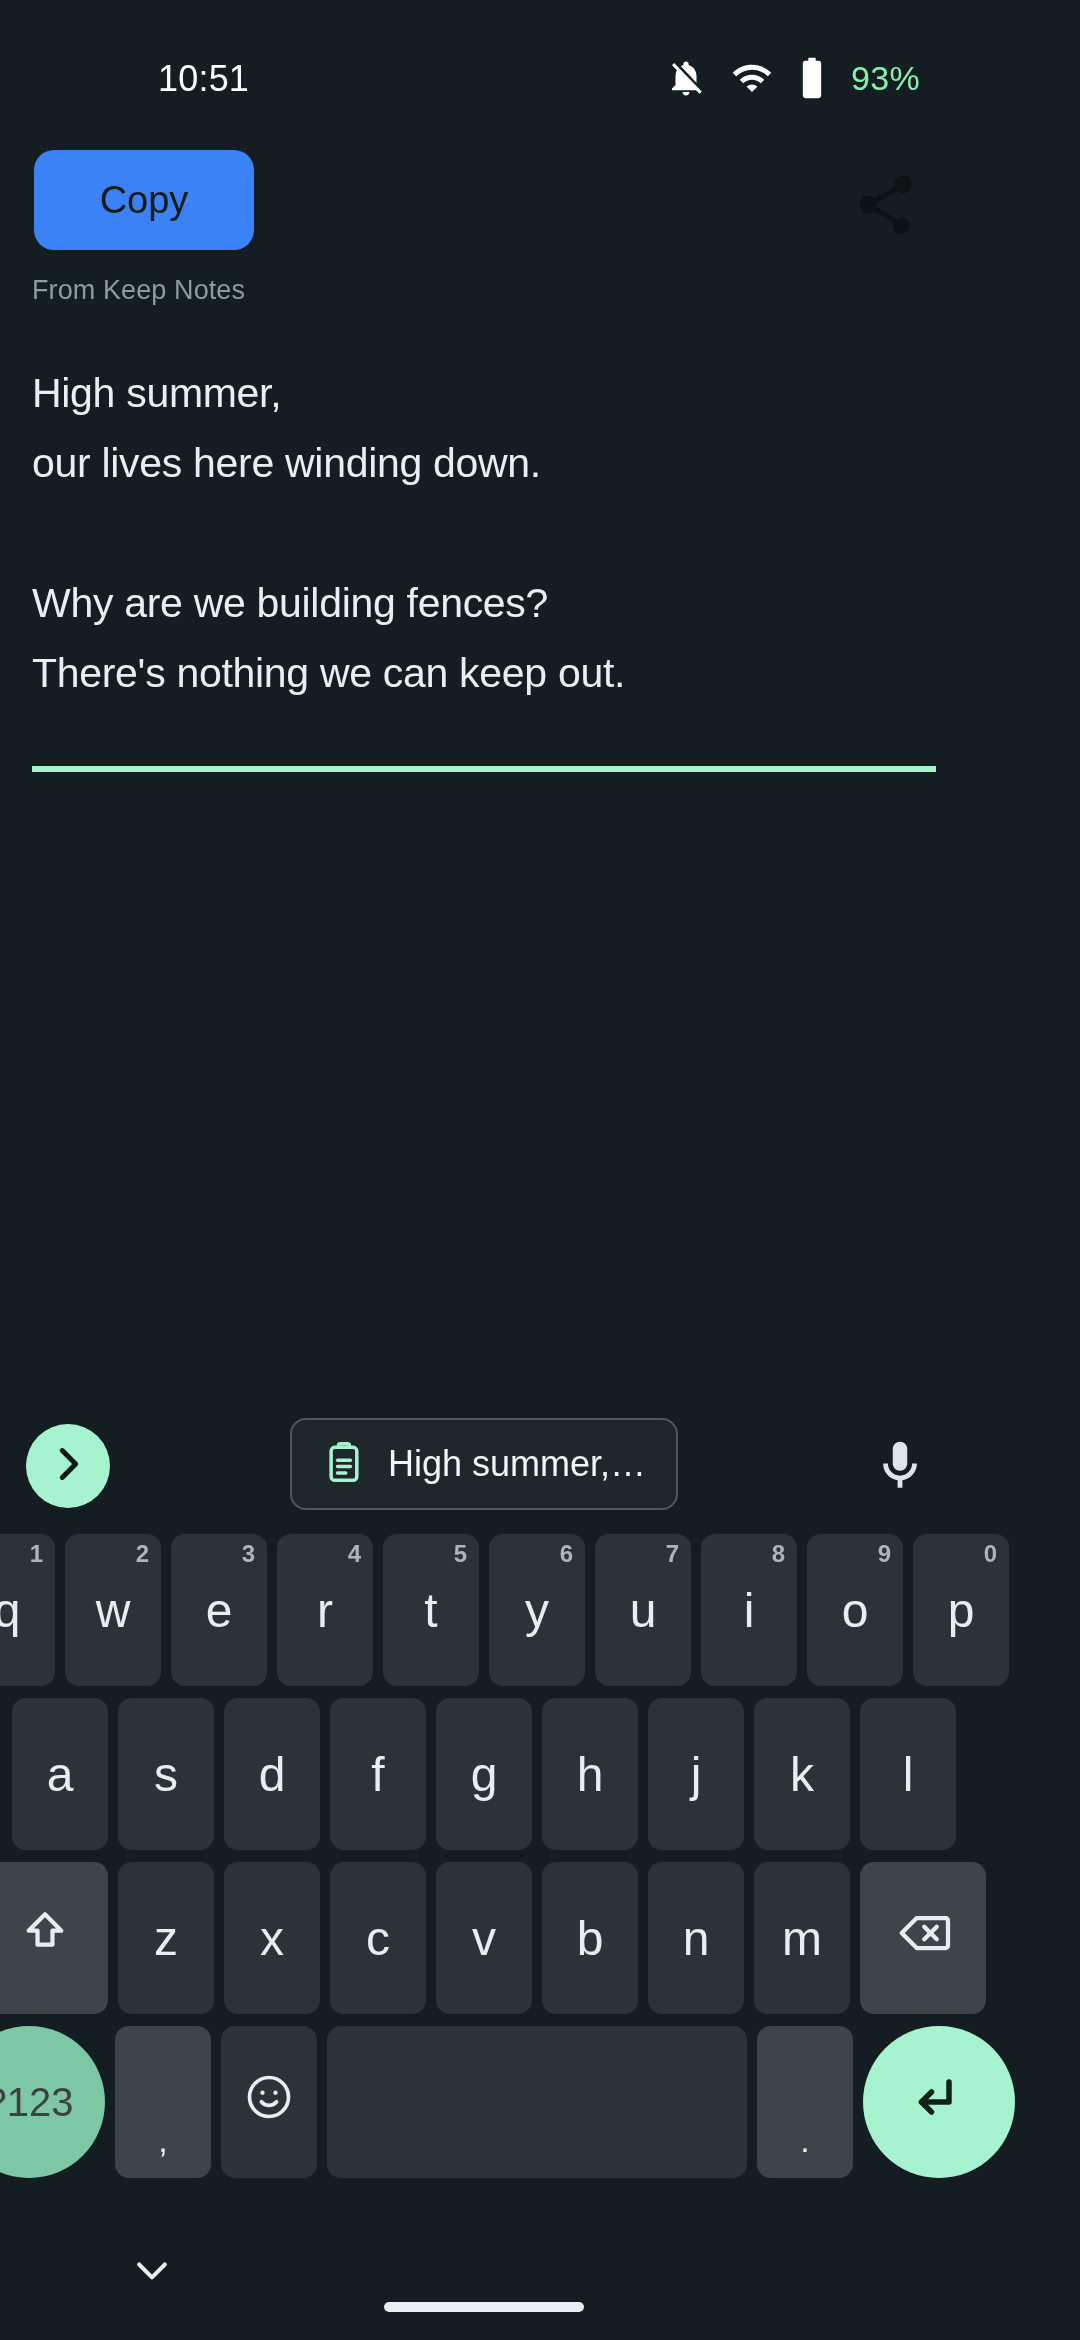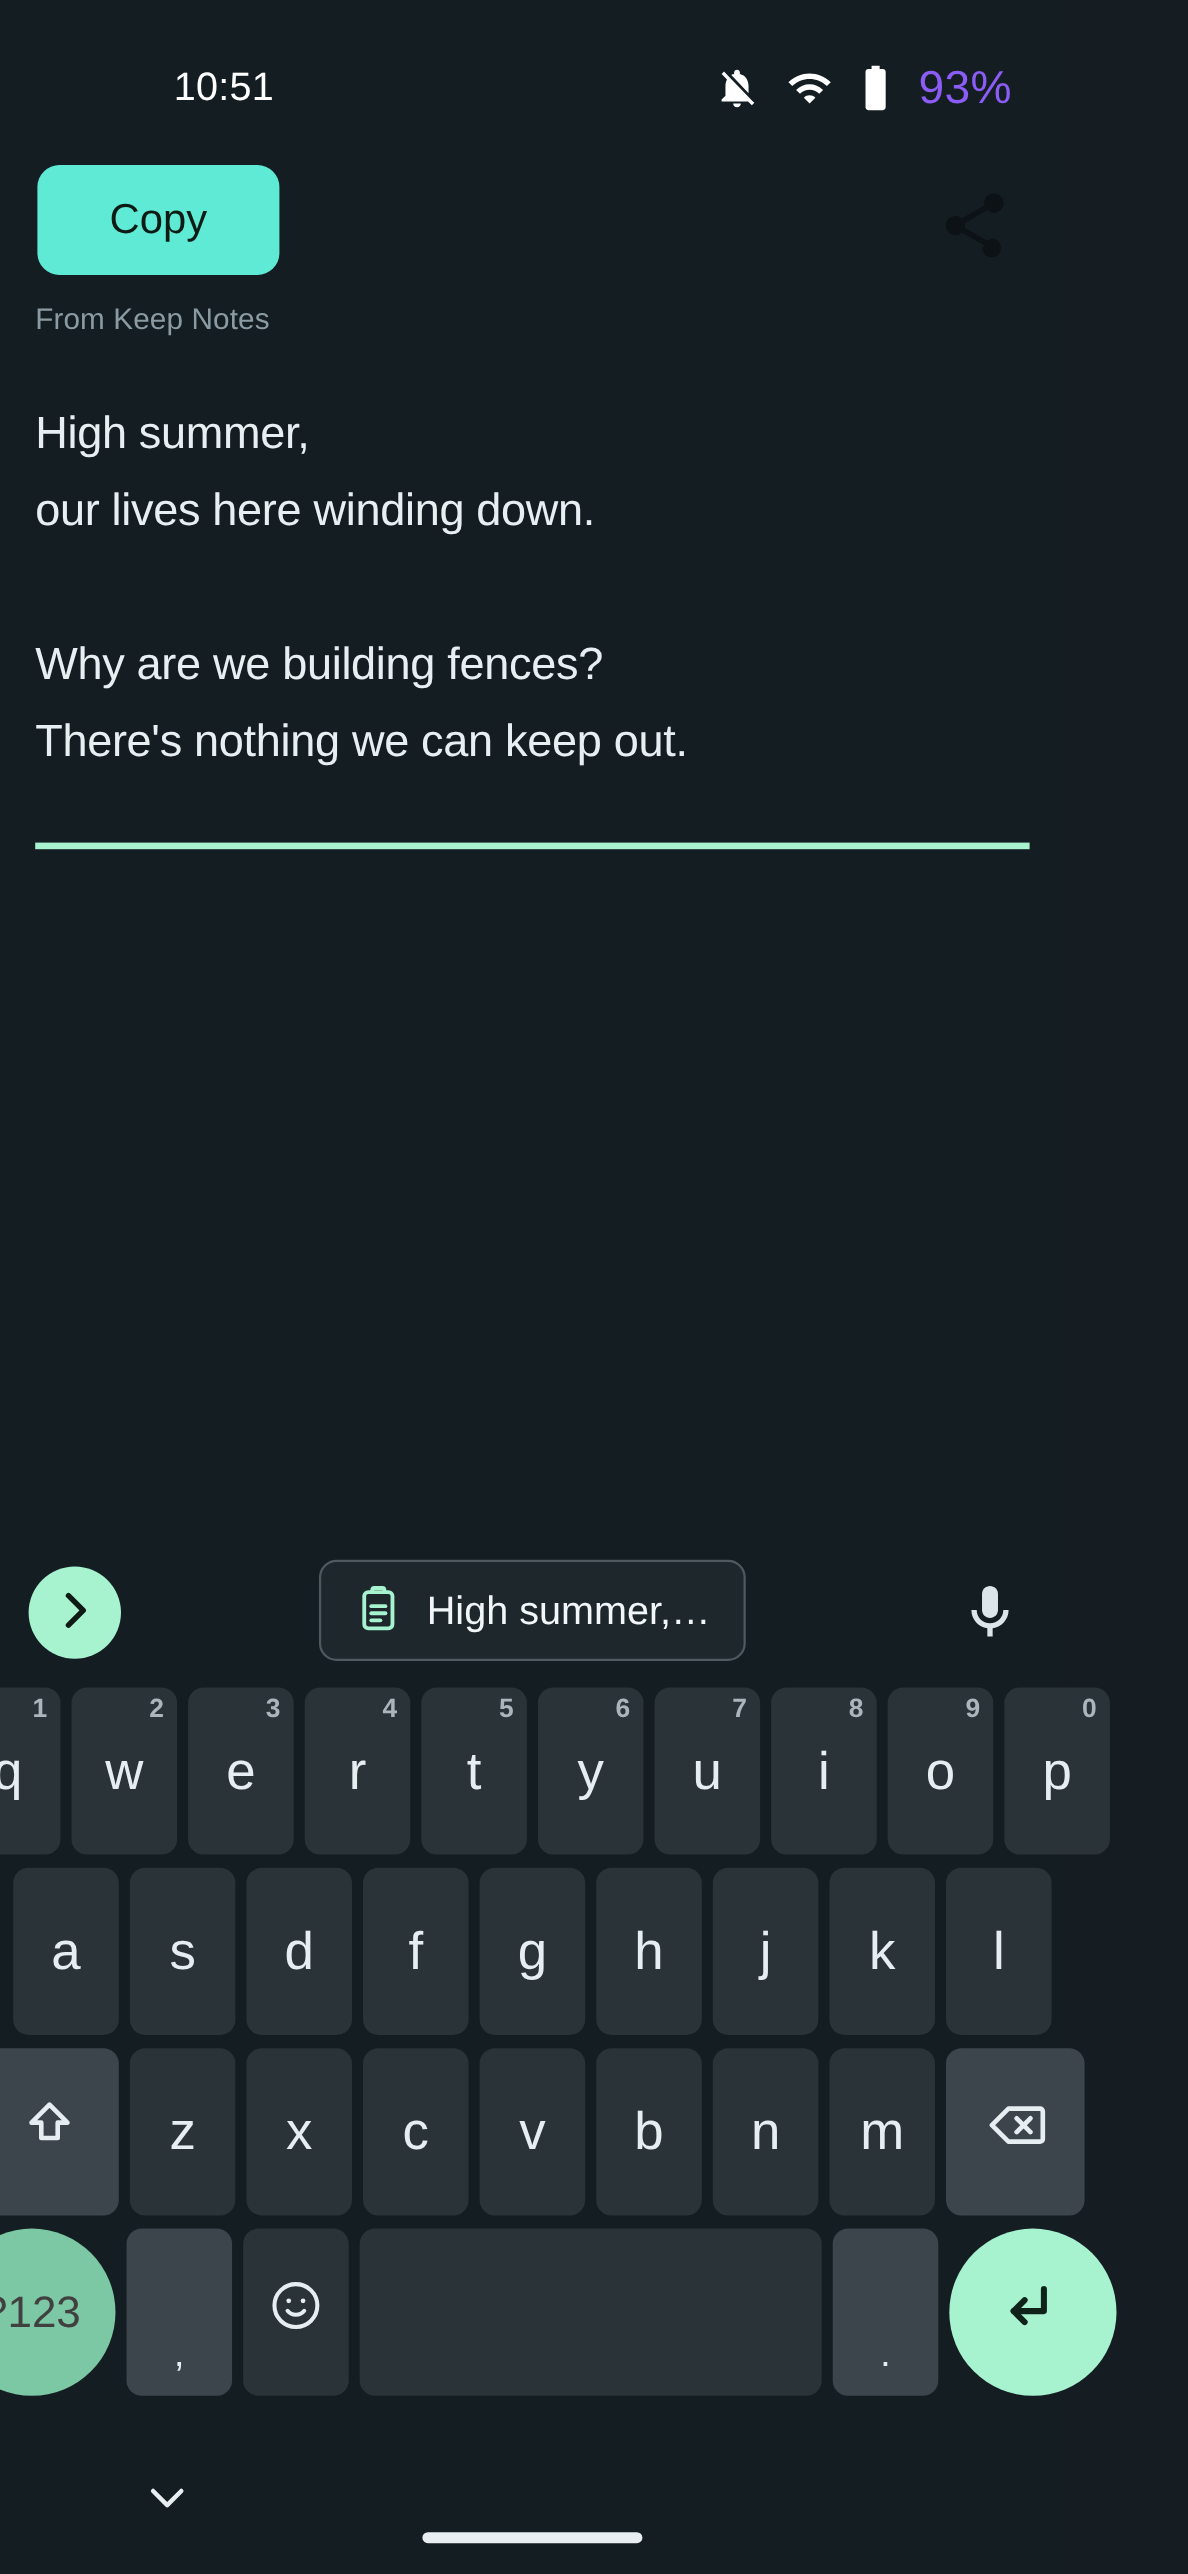--- a/index.html
+++ b/index.html
@@ -27,32 +27,32 @@
   .status-time {
     position:absolute; left:158px; top:58px;
     font-size:36px; color:#ffffff; letter-spacing:0.2px;
     font-family:"Liberation Sans", sans-serif;
   }
   .status-right {
     position:absolute; right:48px; top:56px;
     display:flex; align-items:center; gap:24px;
   }
   .status-right svg { display:block; }
-  .battery-pct { font-size:42px; color:#8b5cf6; letter-spacing:0.3px; }
+  .battery-pct { font-size:34px; color:#86efac; letter-spacing:0.3px; }
 
   
   .appbar {
     position:relative;
     height:150px;
     flex:0 0 auto;
   }
   .copy-button {
     position:absolute; left:34px; top:25px;
     width:220px; height:100px;
-    background:#5eead4; color:#0d1b14;
+    background:#3b82f6; color:#0d1b14;
     border:none; border-radius:20px;
     font-size:38px; font-family:"Liberation Sans", sans-serif;
     display:flex; align-items:center; justify-content:center;
     cursor:pointer;
   }
   .share-button {
     position:absolute; right:42px; top:40px;
     width:80px; height:80px;
     display:flex; align-items:center; justify-content:center;
     cursor:pointer;

